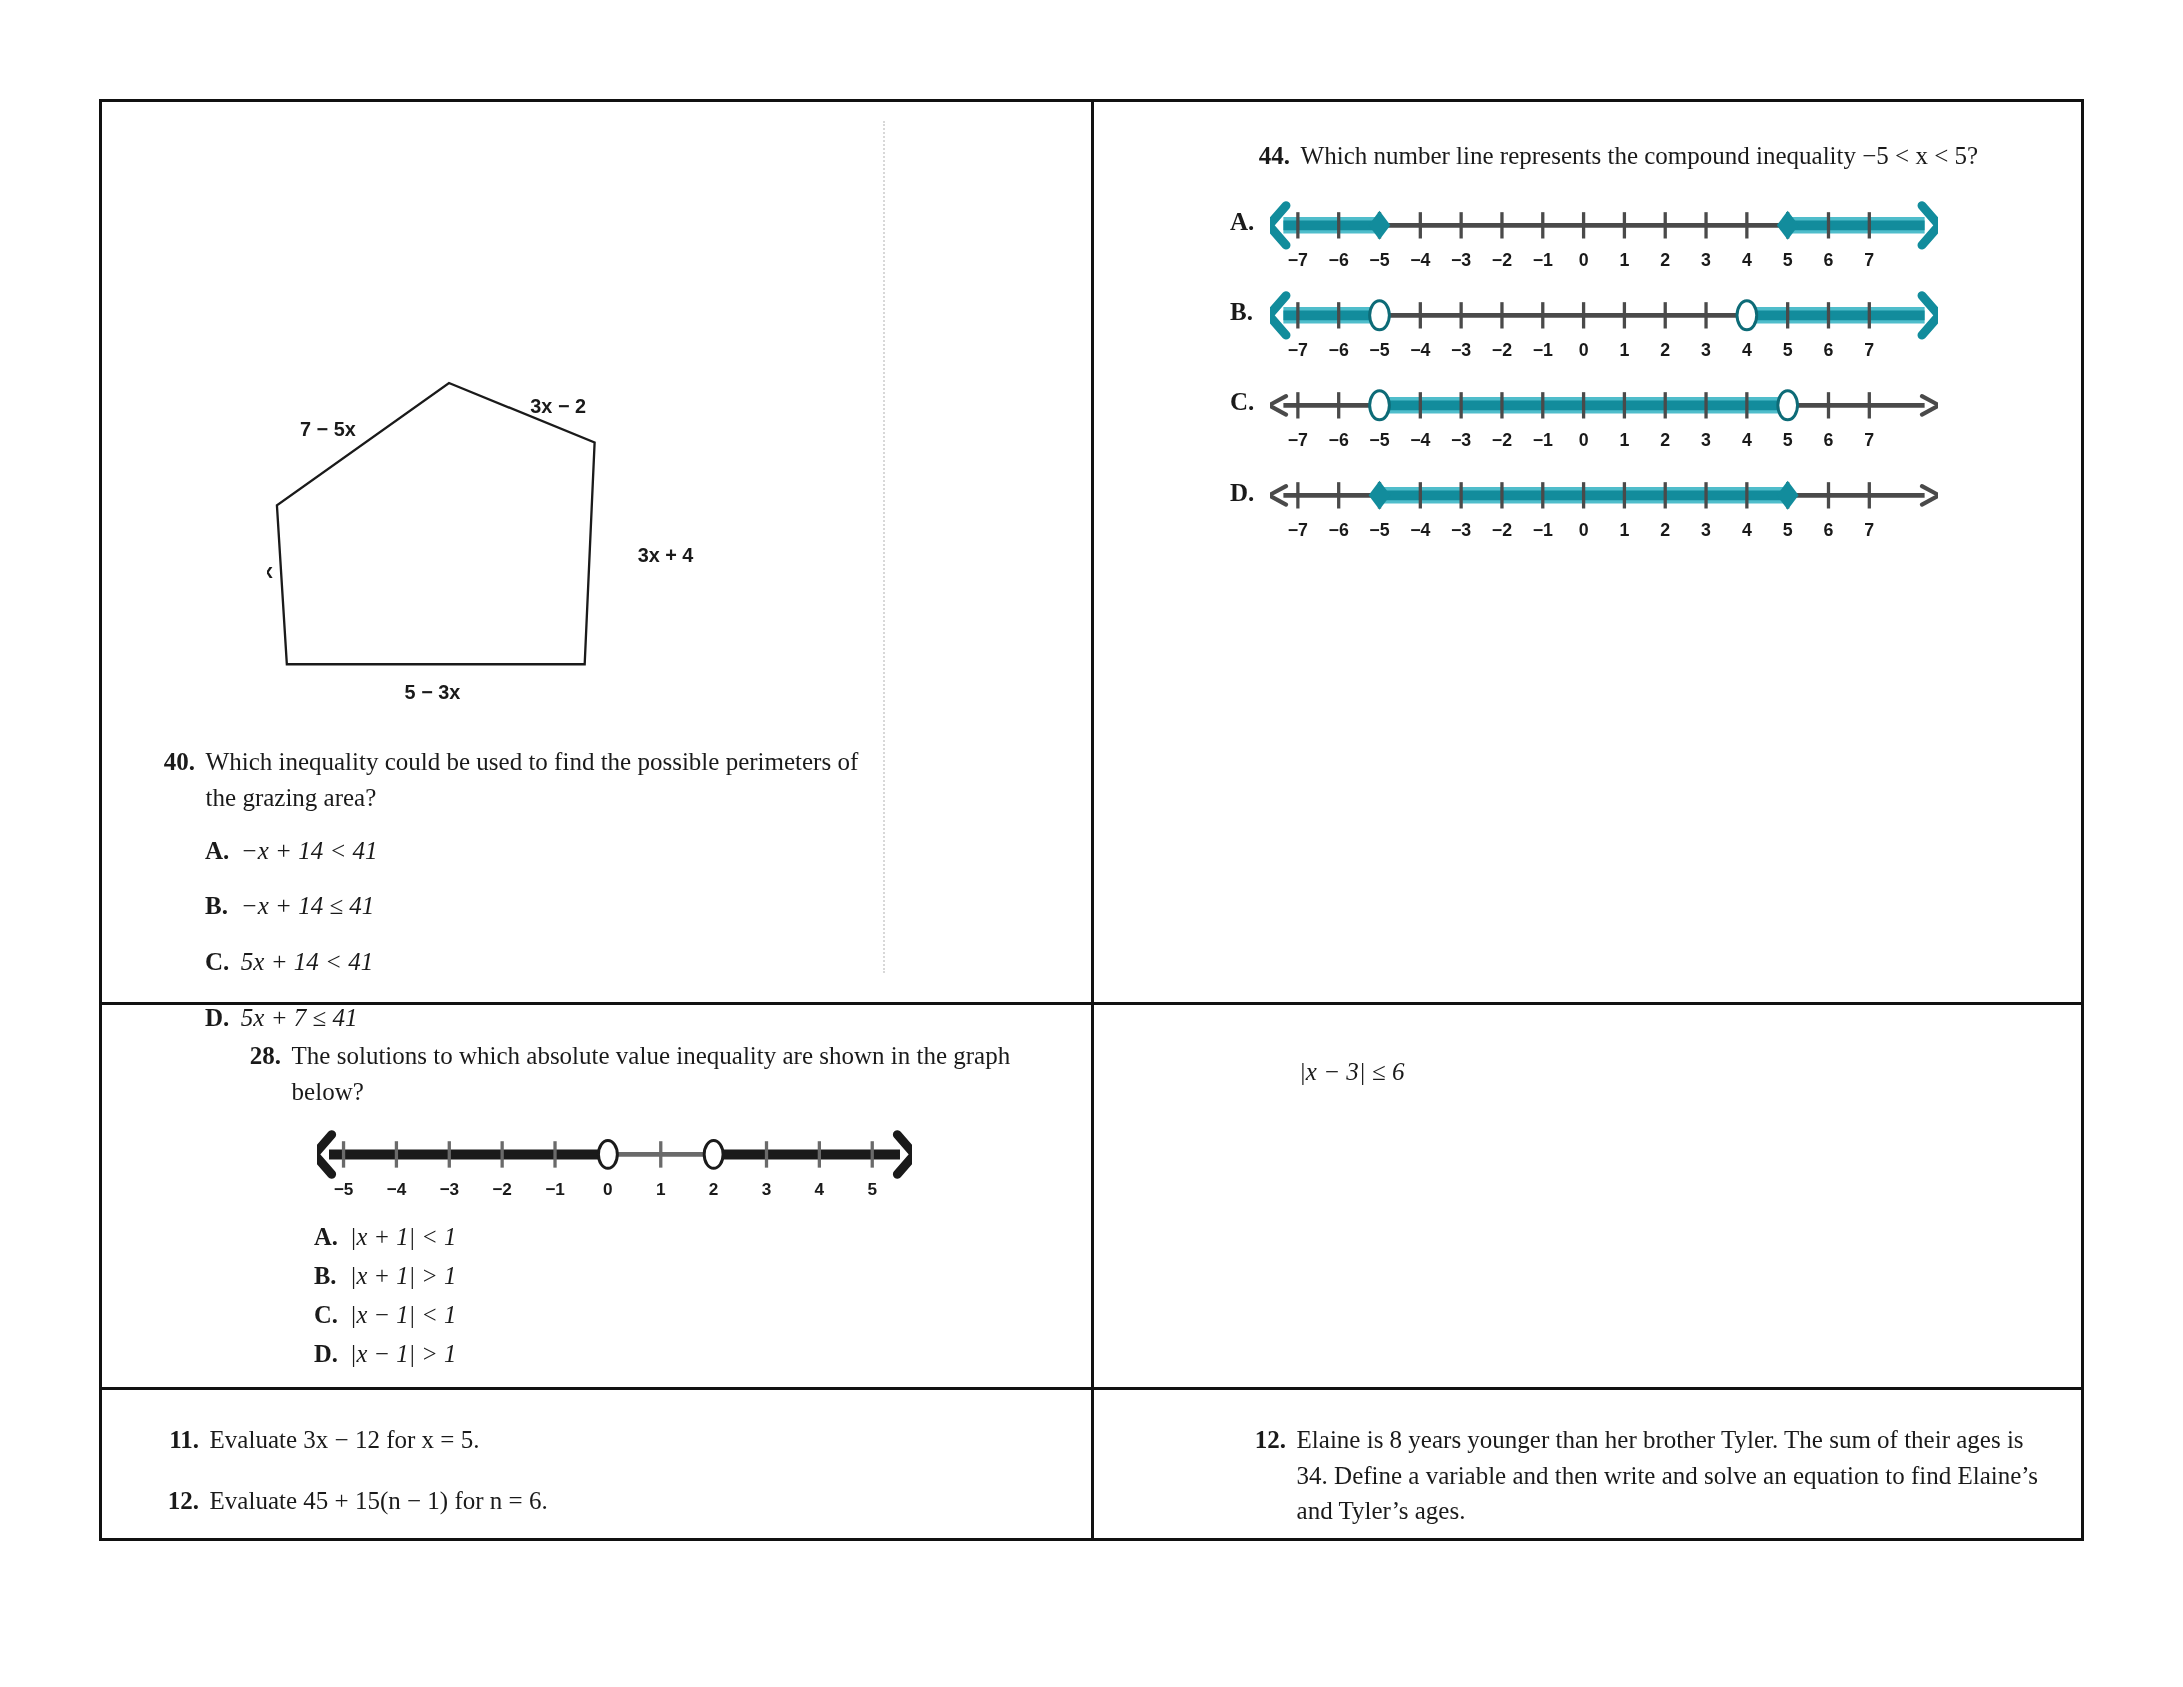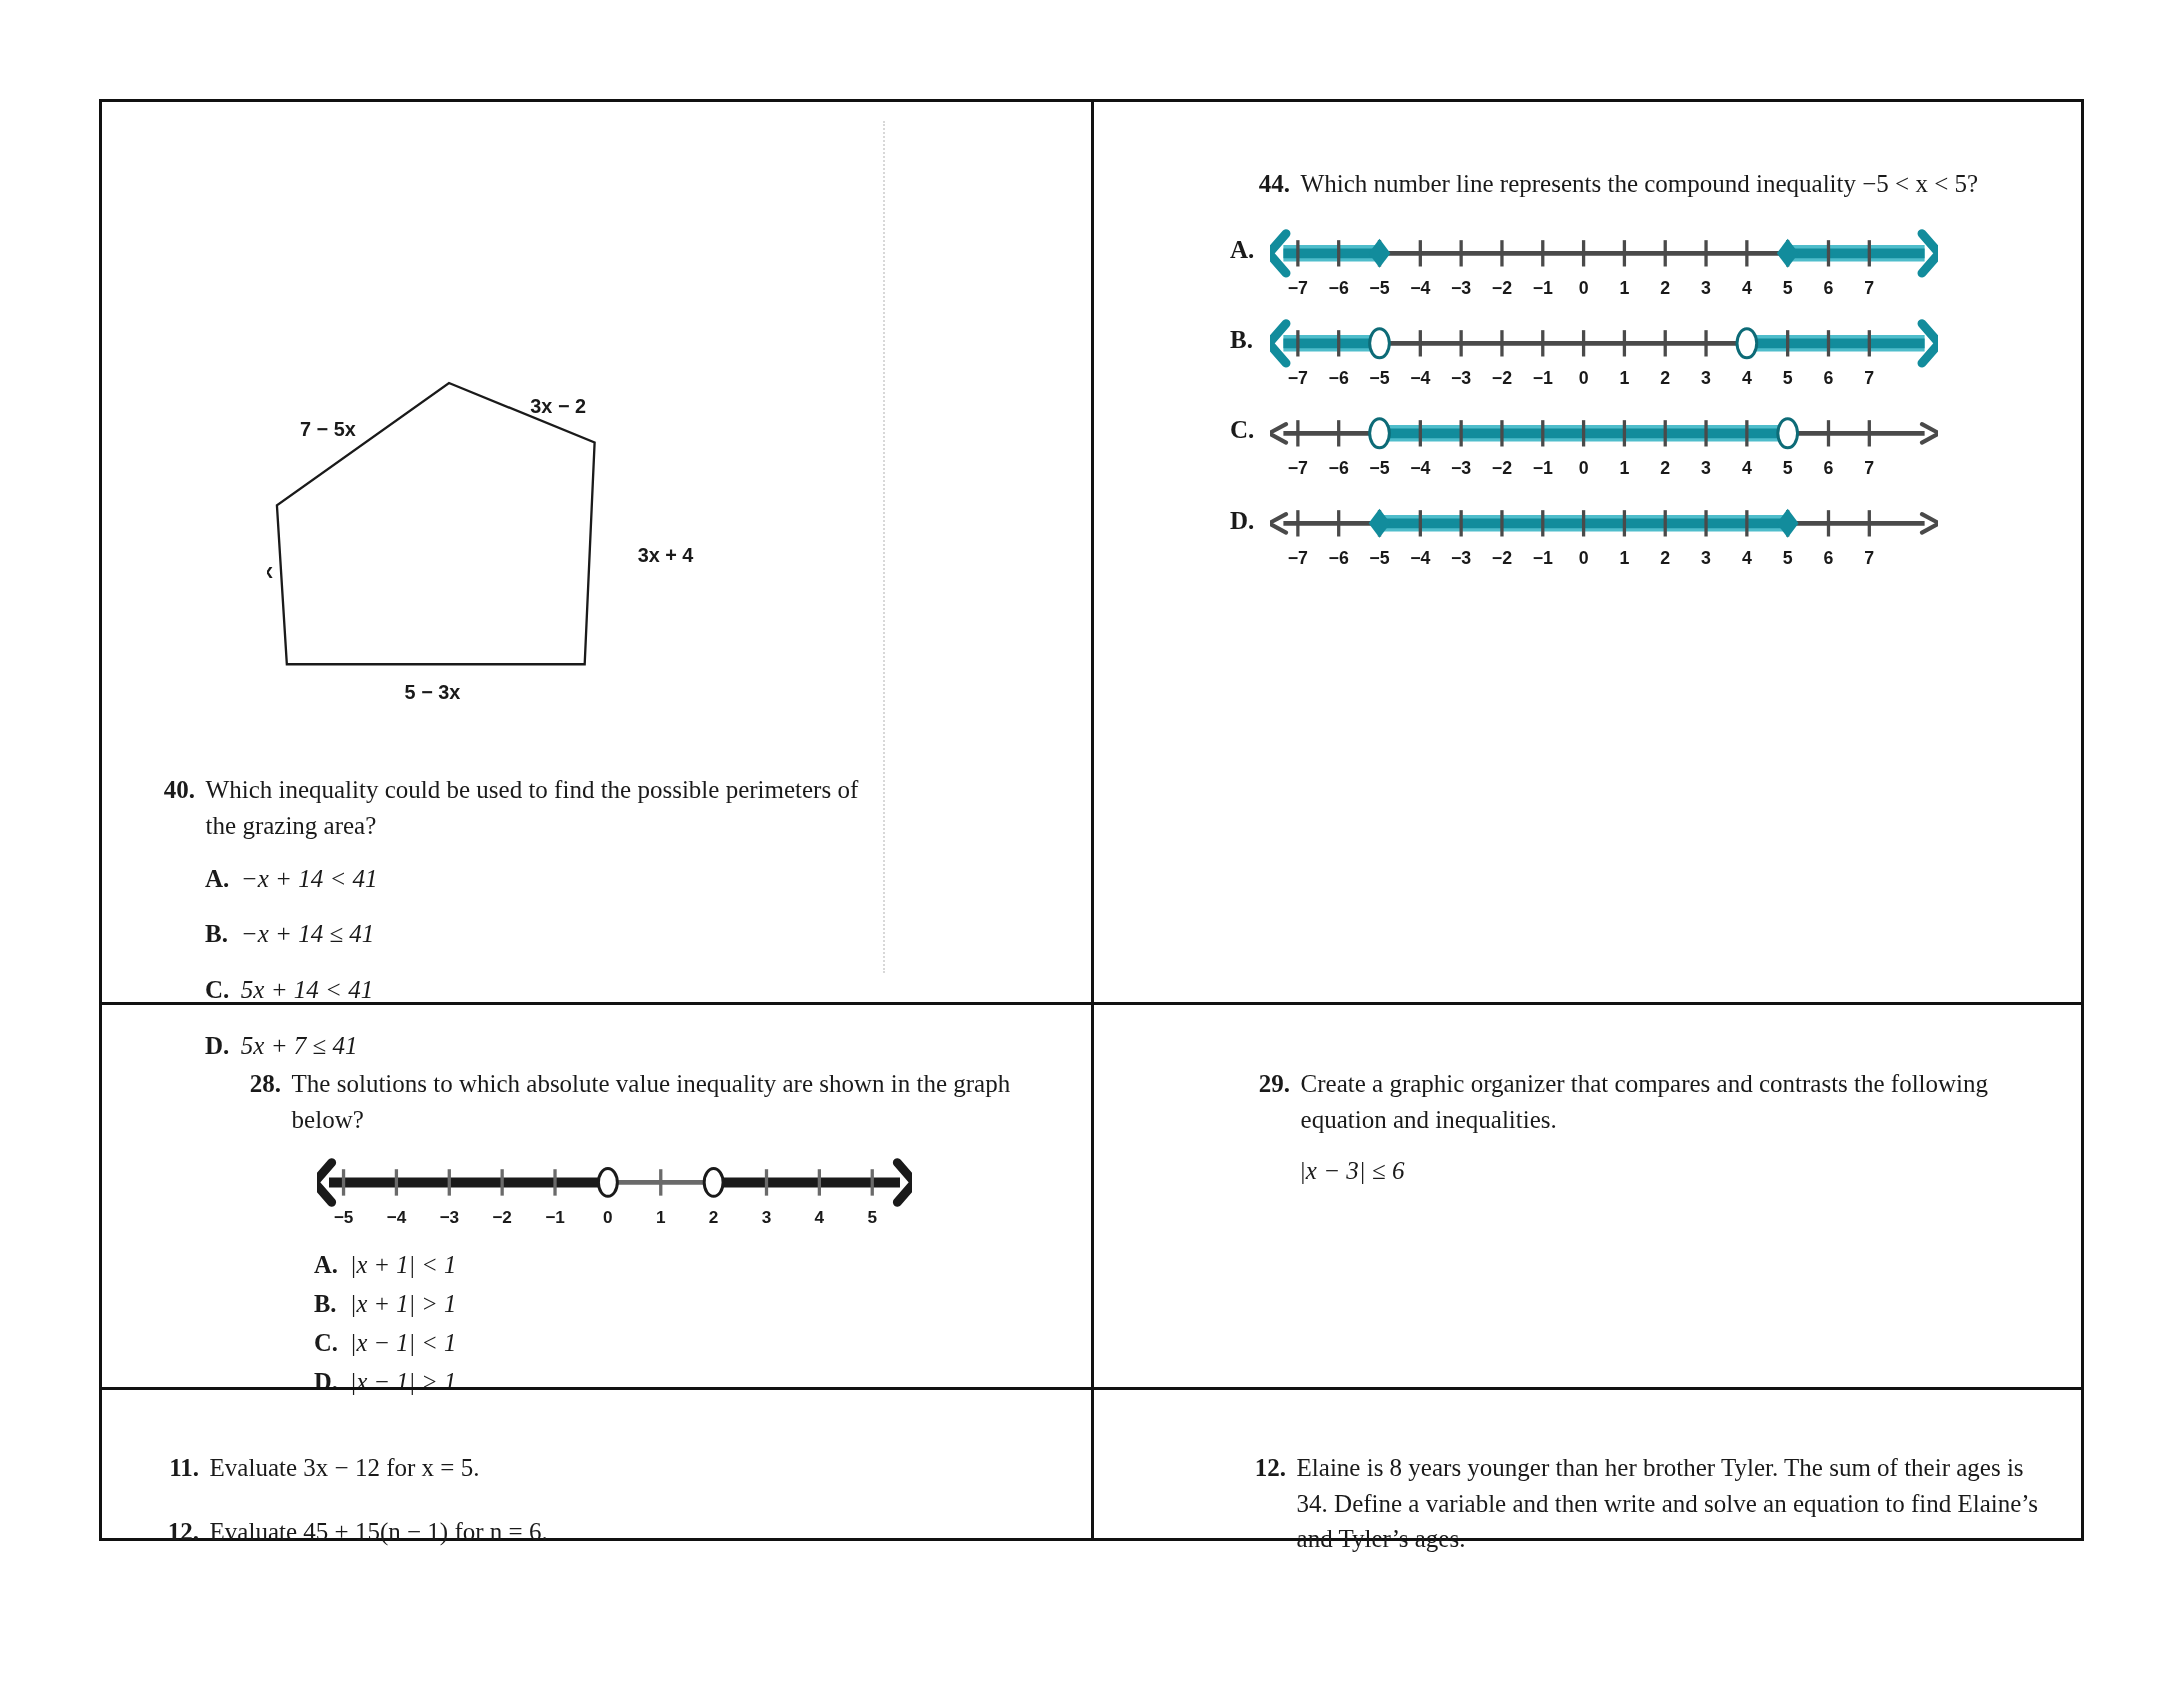--- a/index.html
+++ b/index.html
@@ -74,21 +74,20 @@
     display: inline-block;
     text-align: right;
   }
   .stem {
     font-size: 25px;
     line-height: 1.42;
   }
   .prompt-block {
     display: flex;
     align-items: flex-start;
-    margin-top: 28px;
   }
   .prompt-block .qnum { flex: 0 0 auto; margin-right: 10.6px; }
   .prompt-block .body { flex: 1 1 auto; }
 
   .choice {
     font-size: 25px;
     line-height: 1.35;
     display: flex;
     align-items: baseline;
   }
@@ -497,24 +496,20 @@
           <div class="choice">
             <span class="letter">D.</span>
             <span class="ital">|x − 1| &gt; 1</span>
           </div>
         </div>
       </div>
     </div>
 
     <div class="cell cell-right">
       <div id="q29-block">
-        <div class="prompt-block">
-          <span class="qnum stem">29.</span>
-          <span class="body stem">Create a graphic organizer that compares and contrasts the following equation and inequalities.</span>
-        </div>
         <div id="q29-exprs">
           <div class="expr ital">|x − 3| ≤ 6</div>
         </div>
       </div>
     </div>
   </div>
 
   <div class="row" id="row-bottom">
     <div class="col-divider"></div>
 

